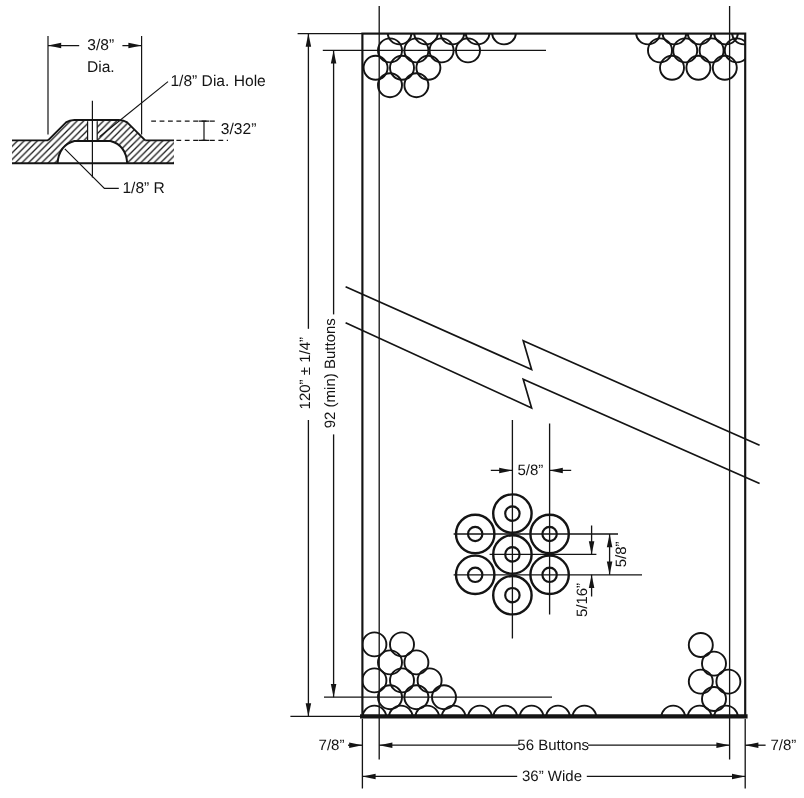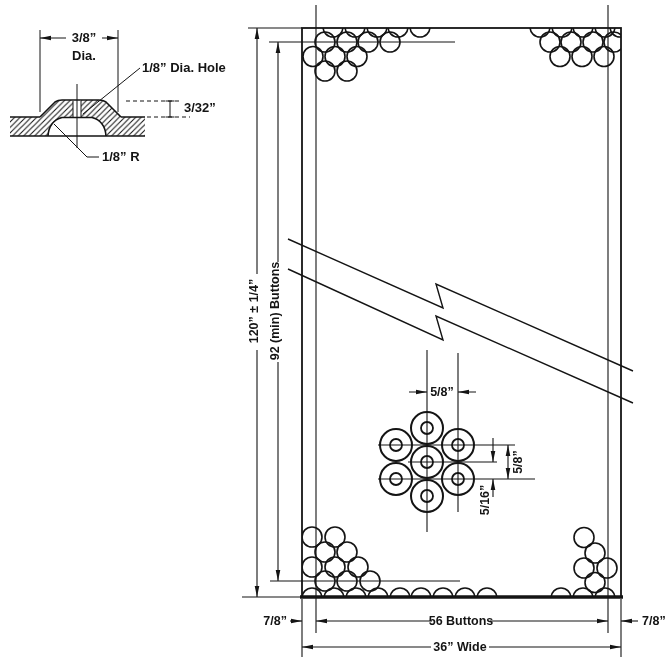--- a/index.html
+++ b/index.html
@@ -1,16 +1,16 @@
 <!DOCTYPE html>
 <html><head>
 <meta charset="utf-8">
 <style>
   html,body{margin:0;padding:0;background:#fff;}
-  .page{position:relative;width:670px;height:665px;background:#ffffff;overflow:hidden;font-weight:bold;}
+  .page{position:relative;width:670px;height:665px;background:#ffffff;overflow:hidden;}
   svg{display:block;}
   text{font-family:"Liberation Sans","DejaVu Sans",sans-serif;fill:#141414;}
   .dim{font-size:12.5px;}
   .lbl{font-size:13px;}
   .ln{stroke:#141414;stroke-width:1.1;fill:none;}
   .ln-thin{stroke:#141414;stroke-width:1;fill:none;}
   .ln-med{stroke:#141414;stroke-width:1.6;fill:none;}
   .ln-panel{stroke:#141414;stroke-width:1.8;fill:none;}
   .ln-thick{stroke:#141414;stroke-width:3.5;fill:none;}
   .ln-break{stroke:#141414;stroke-width:1.4;fill:none;}

